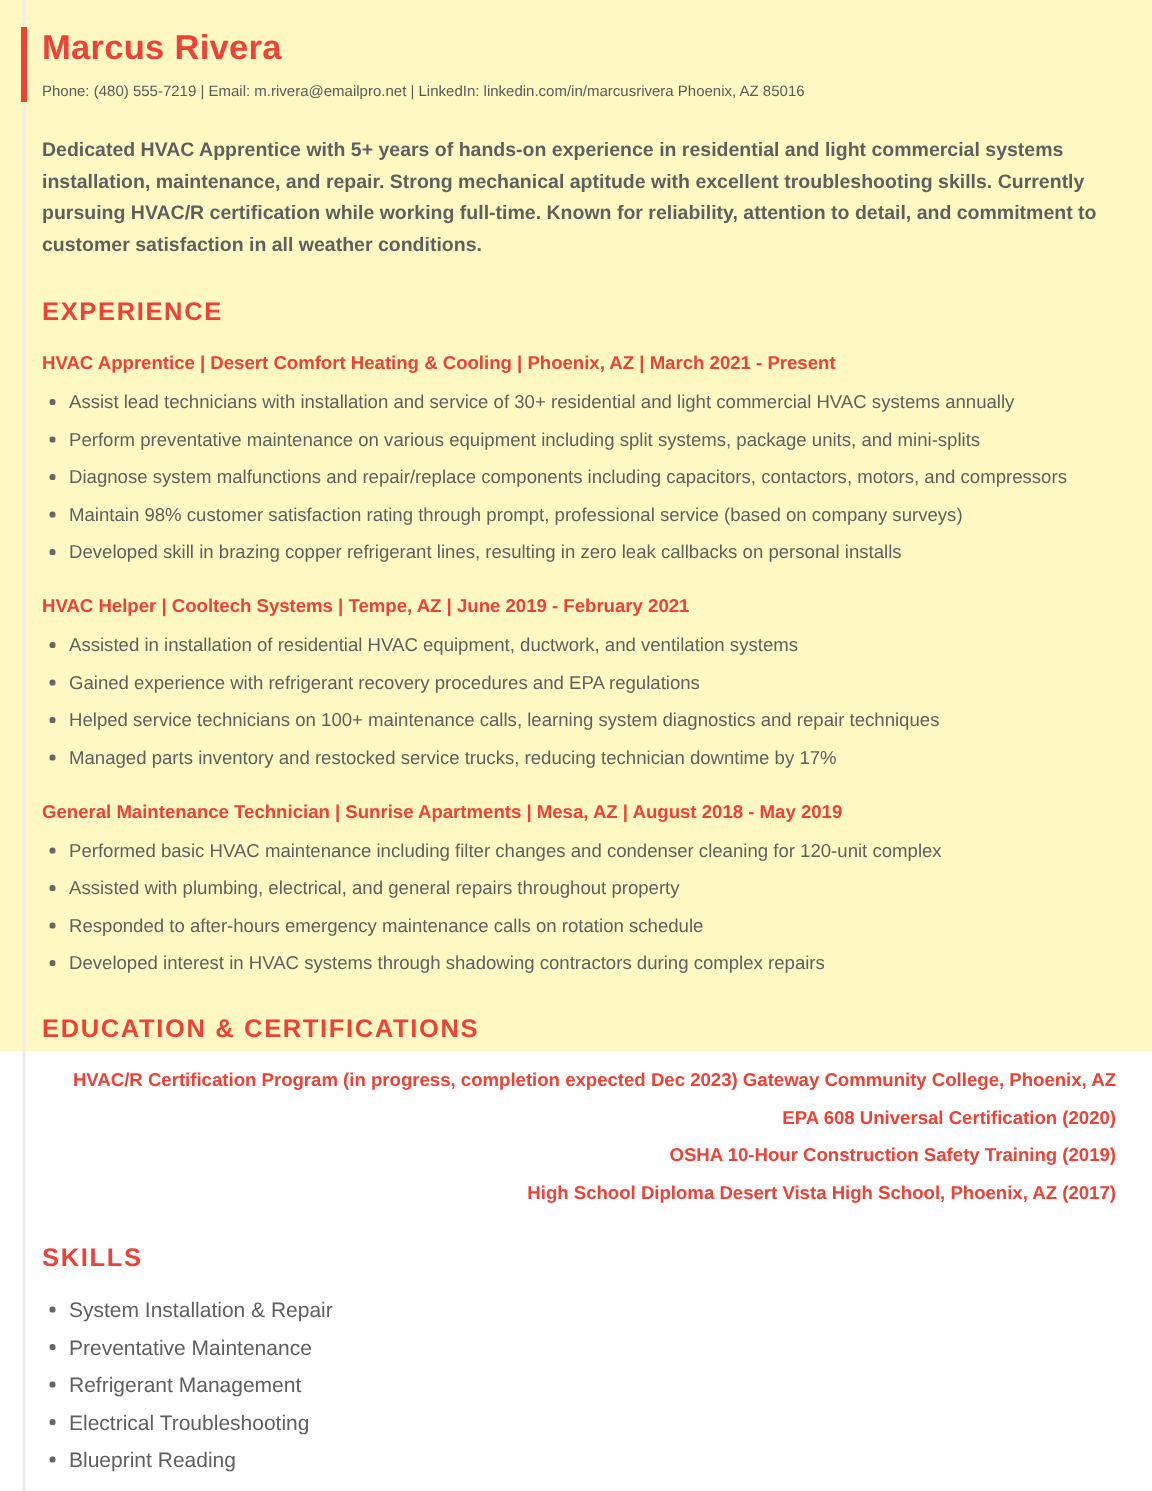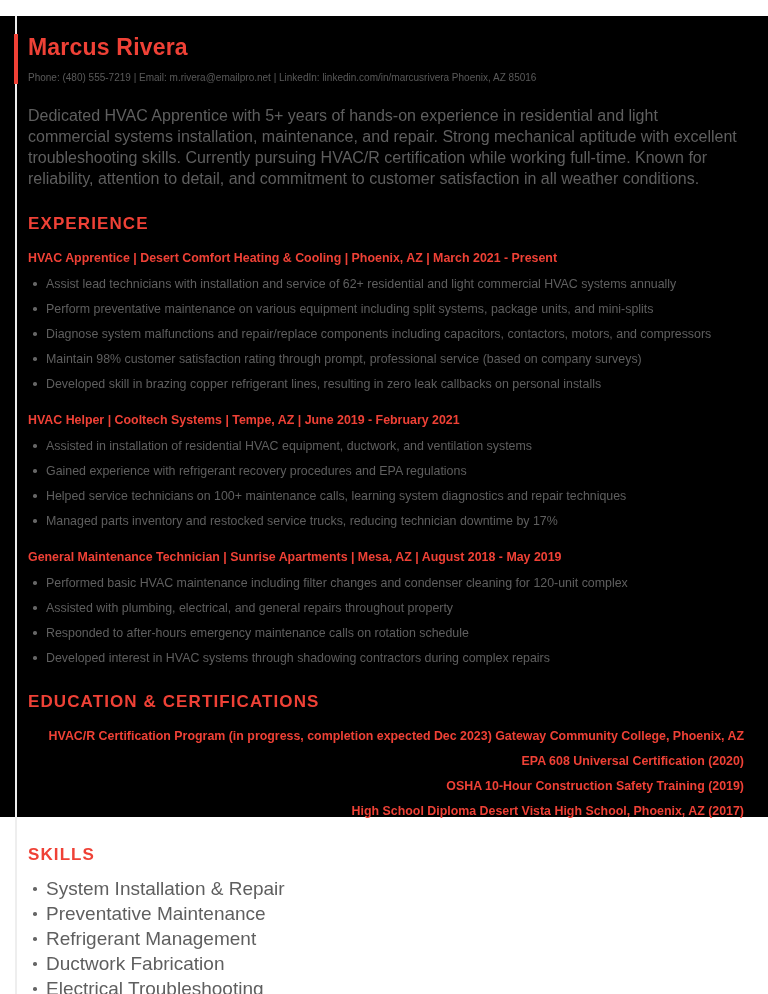--- a/index.html
+++ b/index.html
@@ -13,24 +13,23 @@
     height: 994px;
     overflow: hidden;
     font-family: "Liberation Sans", sans-serif;
     color: #555555;
     -webkit-font-smoothing: antialiased;
   }
 
   .page {
     position: relative;
     width: 768px;
-    height: 801px;
+    height: 701px;
     box-sizing: border-box;
-    background: #000000;
-    margin-top: 16px;
+    background: #fef9c3;
   }
 
   
   .left-rule {
     position: absolute;
     left: 15px;
     top: 0;
     width: 2px;
     height: 994px;
     background: #eeeeee;
@@ -68,23 +67,24 @@
   .contact-line {
     margin: 8px 0 0 0;
     font-size: 10px;
     line-height: 15px;
     color: #5a5a5a;
   }
 
   
   .summary {
     margin: 20px 0 0 0;
-    font-size: 16px;
+    font-size: 13px;
     line-height: 21px;
     color: #5f5f5f;
+    font-weight: bold;
   }
 
   
   .section {
     margin-top: 26px;
   }
   .section-title {
     margin: 0 0 16px 0;
     font-size: 17px;
     line-height: 18px;
@@ -157,21 +157,21 @@
     margin-top: 26px;
   }
   ul.skills {
     list-style: none;
     margin: 0;
     padding: 0;
   }
   ul.skills li {
     position: relative;
     padding-left: 18px;
-    font-size: 19px;
+    font-size: 14px;
     line-height: 18px;
     color: #5f5f5f;
     margin-bottom: 7px;
   }
   ul.skills li::before {
     content: "";
     position: absolute;
     left: 5px;
     top: 7px;
     width: 3.5px;
@@ -196,21 +196,21 @@
     </div>
 
     <p class="summary">Dedicated HVAC Apprentice with 5+ years of hands-on experience in residential and light commercial systems installation, maintenance, and repair. Strong mechanical aptitude with excellent troubleshooting skills. Currently pursuing HVAC/R certification while working full-time. Known for reliability, attention to detail, and commitment to customer satisfaction in all weather conditions.</p>
 
     <div class="section">
       <h2 class="section-title">EXPERIENCE</h2>
 
       <div class="job">
         <h3 class="job-heading">HVAC Apprentice | Desert Comfort Heating &amp; Cooling | Phoenix, AZ | March 2021 - Present</h3>
         <ul class="bullets">
-          <li>Assist lead technicians with installation and service of 62+ residential and light commercial HVAC systems annually</li>
+          <li>Assist lead technicians with installation and service of 30+ residential and light commercial HVAC systems annually</li>
           <li>Perform preventative maintenance on various equipment including split systems, package units, and mini-splits</li>
           <li>Diagnose system malfunctions and repair/replace components including capacitors, contactors, motors, and compressors</li>
           <li>Maintain 98% customer satisfaction rating through prompt, professional service (based on company surveys)</li>
           <li>Developed skill in brazing copper refrigerant lines, resulting in zero leak callbacks on personal installs</li>
         </ul>
       </div>
 
       <div class="job">
         <h3 class="job-heading">HVAC Helper | Cooltech Systems | Tempe, AZ | June 2019 - February 2021</h3>
         <ul class="bullets">
@@ -241,21 +241,20 @@
         <li class="edu-item">High School Diploma Desert Vista High School, Phoenix, AZ (2017)</li>
       </ul>
     </div>
 
     <div class="skills-section">
       <h2 class="section-title">SKILLS</h2>
       <ul class="skills">
         <li>System Installation &amp; Repair</li>
         <li>Preventative Maintenance</li>
         <li>Refrigerant Management</li>
-        <li>Ductwork Fabrication</li>
         <li>Electrical Troubleshooting</li>
         <li>Blueprint Reading</li>
 
       </ul>
     </div>
 
   </div>
 </div>
 
 </body></html>

